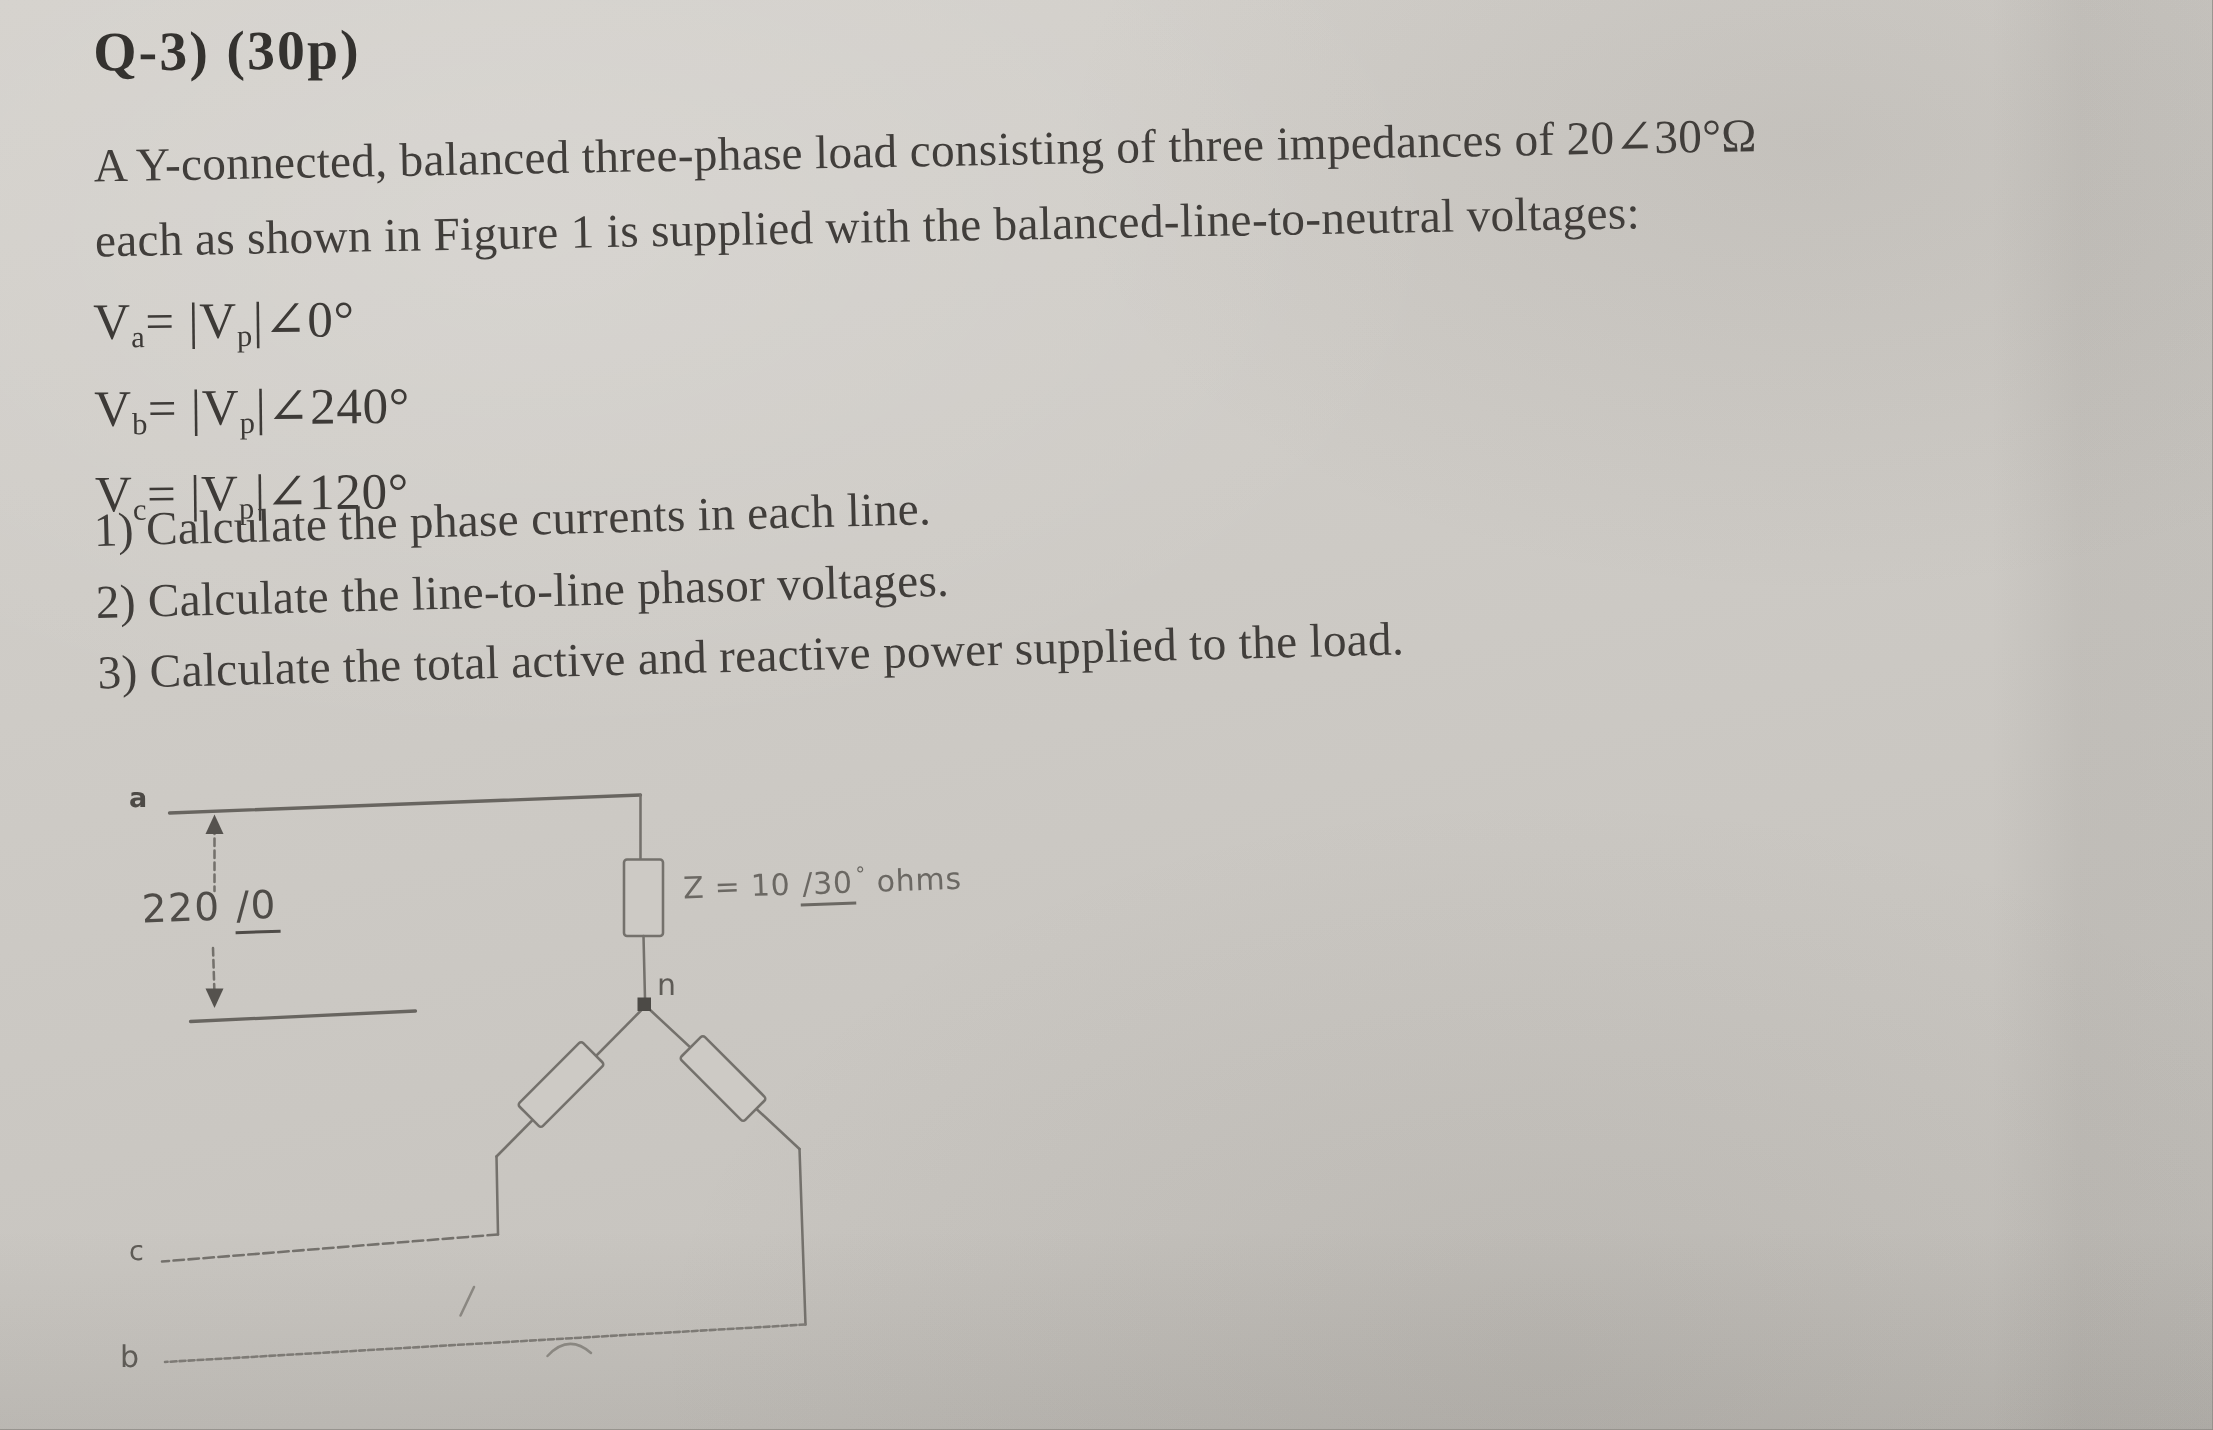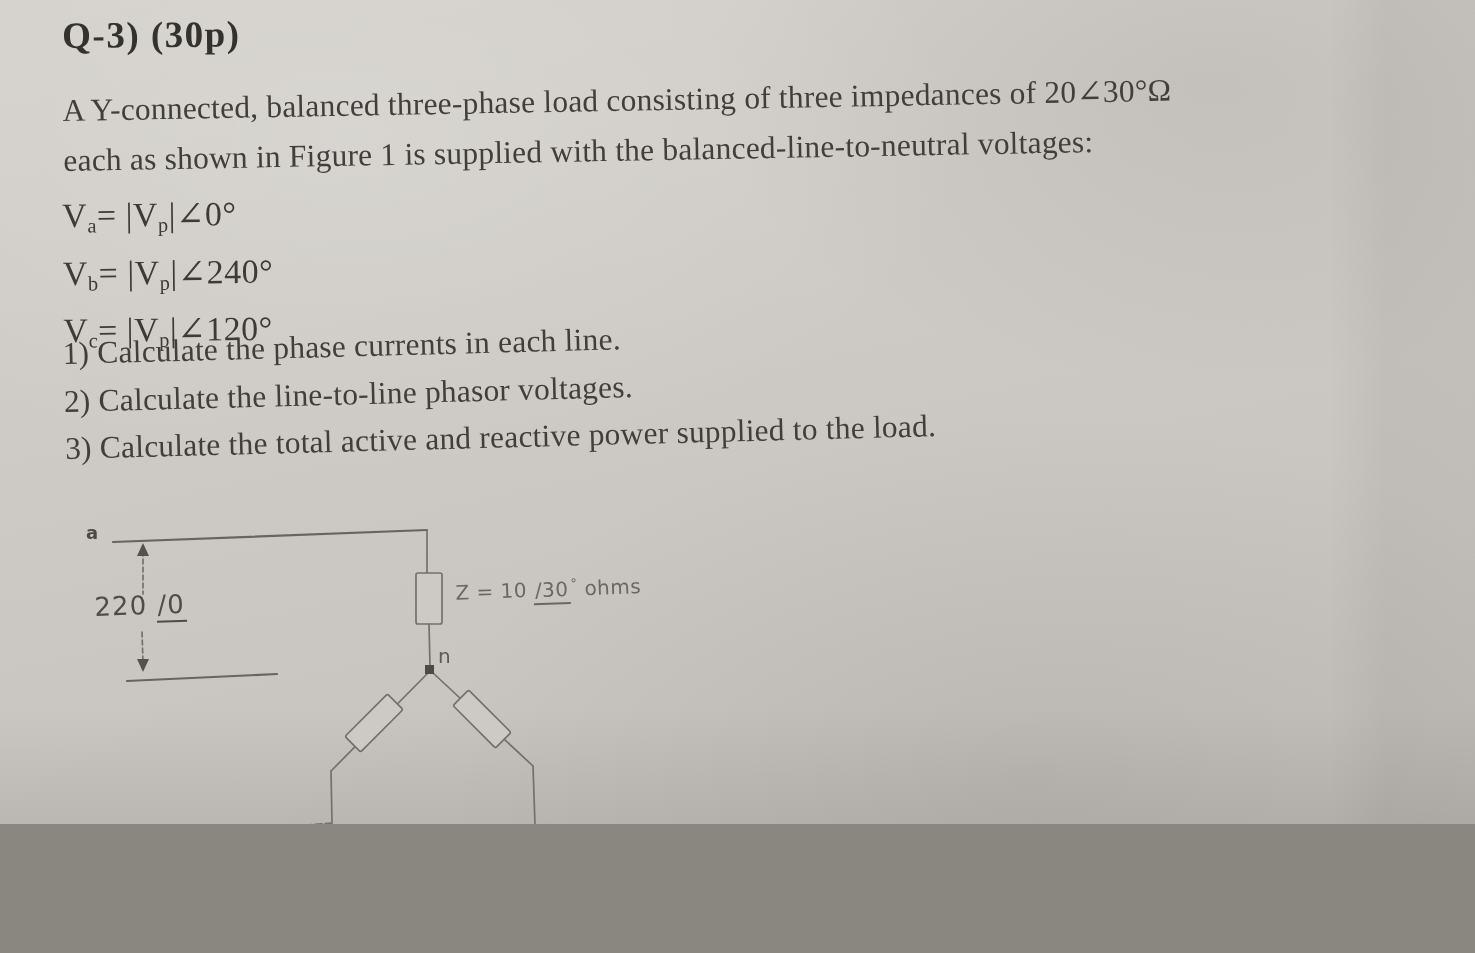--- a/index.html
+++ b/index.html
@@ -1,18 +1,18 @@
 <!DOCTYPE html>
 <html><head>
 <meta charset="utf-8">
 <style>
   html,body{margin:0;padding:0;background:#8a8781;}
   .page{
     position:relative;
-    width:1475px;height:824px;
+    width:1475px;height:953px;
     overflow:hidden;
     background:
       radial-gradient(ellipse 900px 500px at 24% 16%, rgba(255,255,255,0.14), rgba(255,255,255,0) 70%),
       radial-gradient(ellipse 700px 420px at 82% 10%, rgba(95,90,84,0.10), rgba(0,0,0,0) 72%),
       radial-gradient(ellipse 800px 500px at 70% 95%, rgba(90,86,80,0.10), rgba(0,0,0,0) 75%),
       linear-gradient(90deg, rgba(0,0,0,0) 0 90%, rgba(70,66,60,0.07) 94%, rgba(40,38,34,0.05) 100%),
       linear-gradient(0deg, rgba(70,66,60,0.10), rgba(0,0,0,0) 14%),
       linear-gradient(168deg, #d4d1cc 0%, #cecbc6 38%, #c9c6c1 68%, #c3c0bb 100%);
     font-family:"Liberation Serif","DejaVu Serif","DejaVu Sans",serif;
     color:#403d3a;

